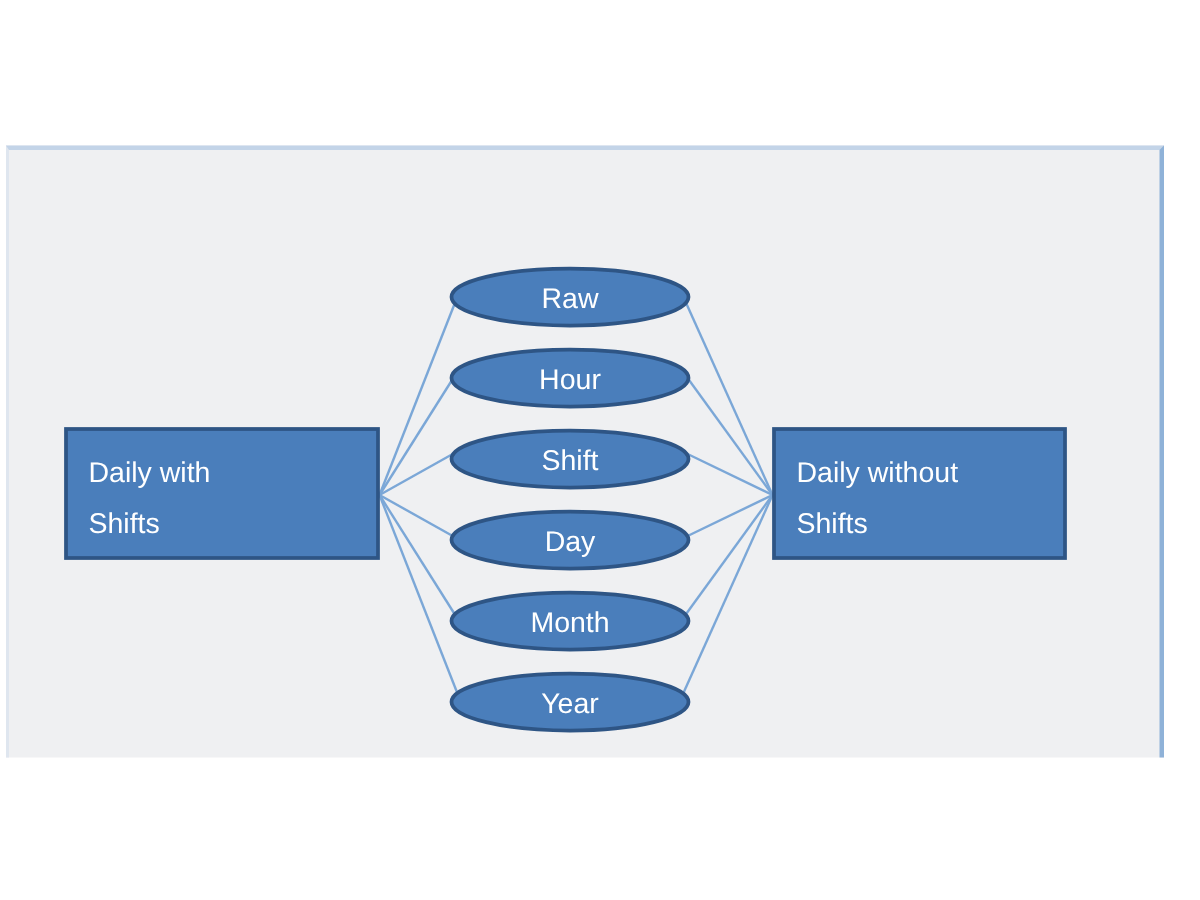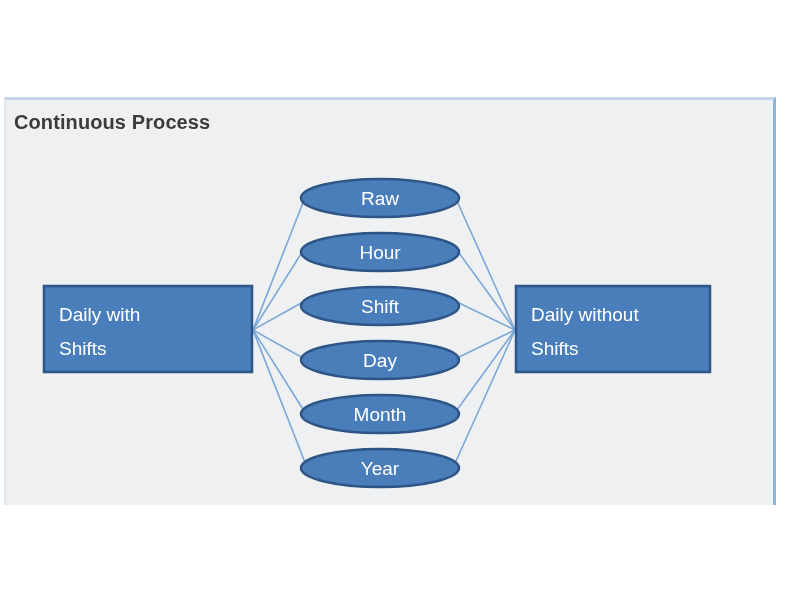--- a/index.html
+++ b/index.html
@@ -70,21 +70,20 @@
     text-anchor: middle;
   }
 </style>
 </head>
 <body>
 
 <div id="slide-canvas">
 
   <div id="content-panel"></div>
 
-  <div id="panel-title">Continuous Process</div>
 
   <svg id="diagram-svg" viewBox="0 0 800 600" xmlns="http://www.w3.org/2000/svg">
 
     <g>
       <line x1="253" y1="330" x2="308" y2="190" stroke="#7ba7d7" stroke-width="1.6"></line>
       <line x1="253" y1="330" x2="306" y2="246" stroke="#7ba7d7" stroke-width="1.6"></line>
       <line x1="253" y1="330" x2="303" y2="302" stroke="#7ba7d7" stroke-width="1.6"></line>
       <line x1="253" y1="330" x2="303" y2="358" stroke="#7ba7d7" stroke-width="1.6"></line>
       <line x1="253" y1="330" x2="306" y2="414" stroke="#7ba7d7" stroke-width="1.6"></line>
       <line x1="253" y1="330" x2="308" y2="470" stroke="#7ba7d7" stroke-width="1.6"></line>

